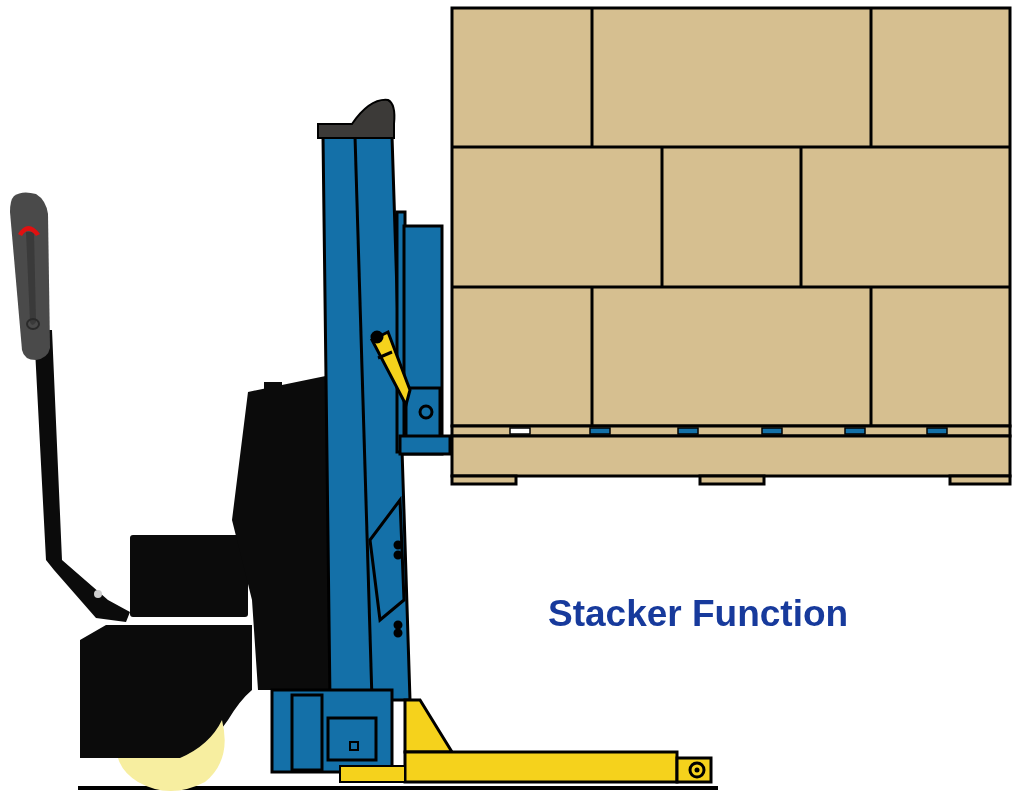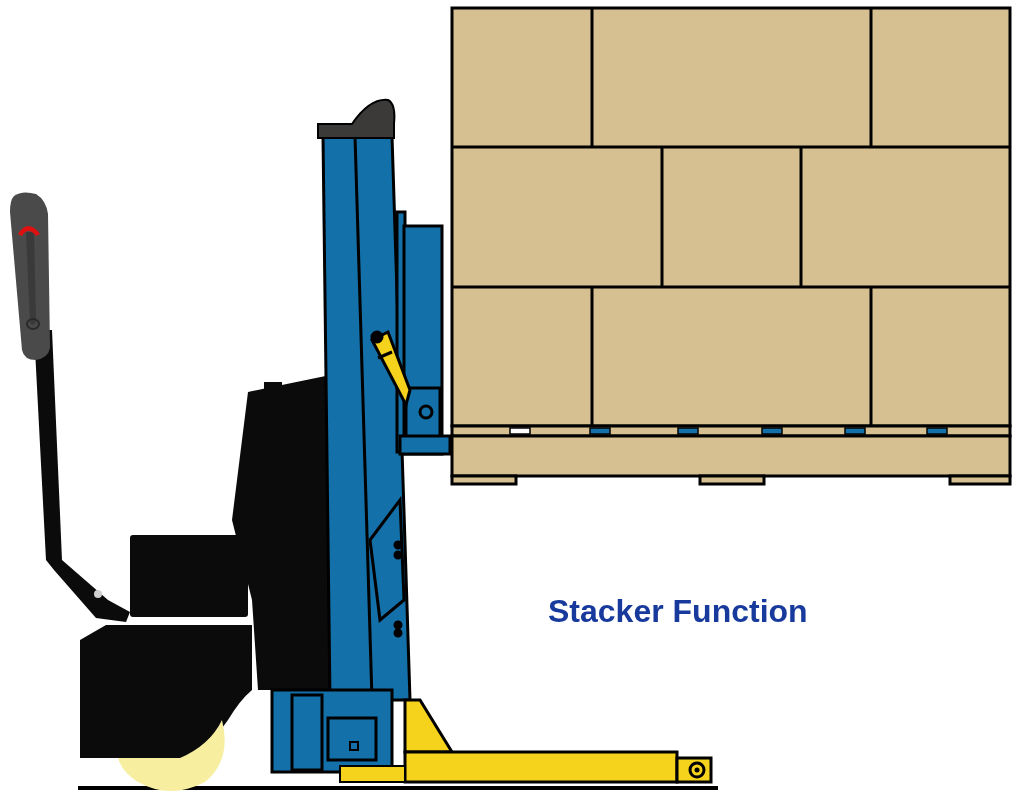--- a/index.html
+++ b/index.html
@@ -1,21 +1,21 @@
 <!DOCTYPE html>
 <html><head>
 <meta charset="utf-8">
 <style>
   html, body { margin:0; padding:0; background:#ffffff; }
   body { width:1024px; height:801px; position:relative; overflow:hidden; }
   #scene { position:absolute; left:0; top:0; width:1024px; height:801px; }
   .caption {
     position:absolute; left:548px; top:593px;
     font-family:"Liberation Sans", sans-serif; font-weight:bold;
-    font-size:32px; letter-spacing:0px; color:#173a9c; white-space:nowrap;
+    font-size:37px; letter-spacing:0px; color:#173a9c; white-space:nowrap;
   }
 </style>
 </head>
 <body>
 
 <svg id="scene" viewBox="0 0 1024 801" xmlns="http://www.w3.org/2000/svg">
 
   <rect x="78" y="786" width="640" height="4" fill="#000"></rect>
 
   <g stroke="#000" stroke-width="3" fill="#d6bf90">

